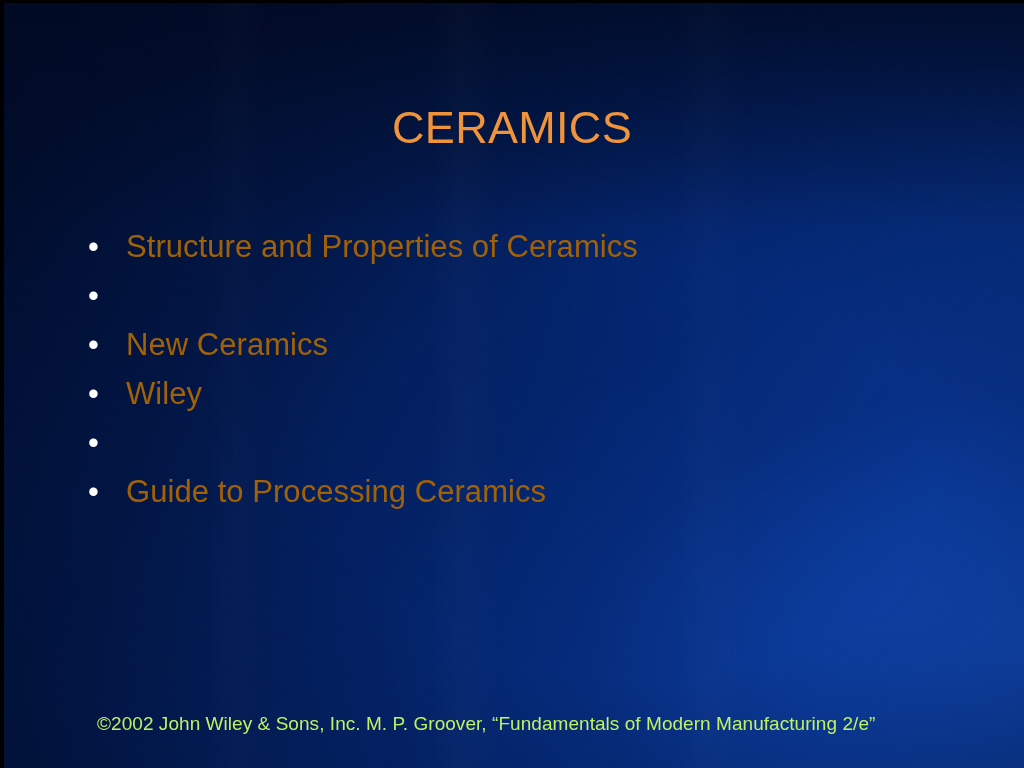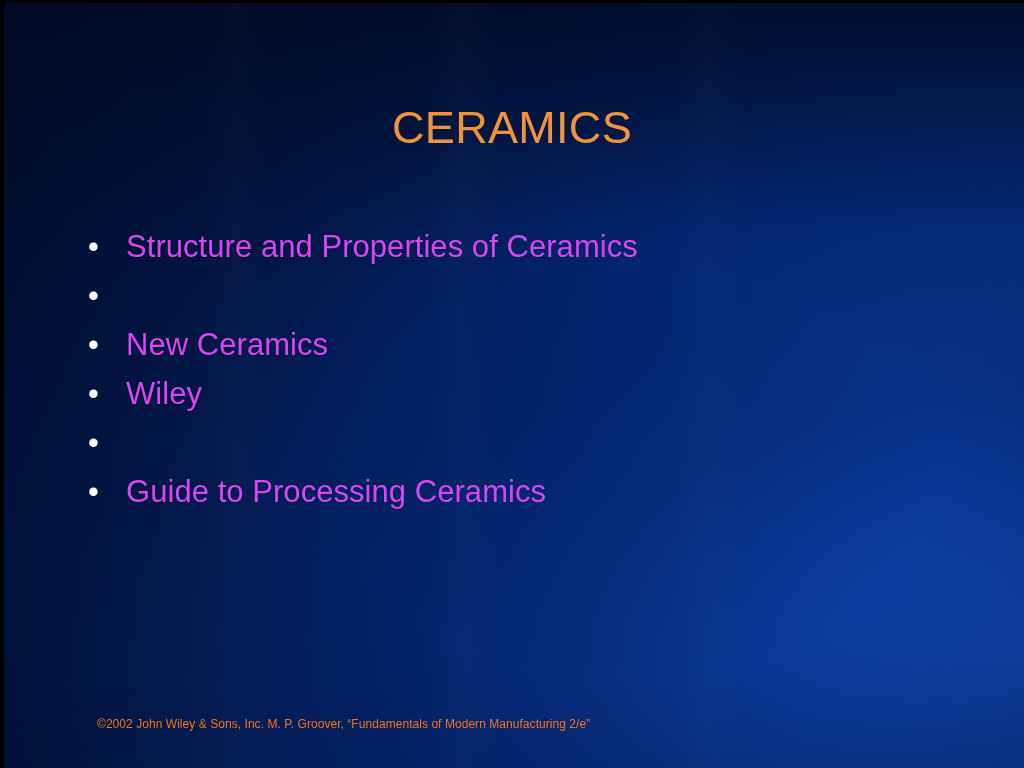--- a/index.html
+++ b/index.html
@@ -135,34 +135,34 @@
     width: 46px;
     flex: 0 0 46px;
     color: #ffffff;
     font-size: 31px;
     line-height: 36px;
     text-align: left;
     padding-left: 8px;
     box-sizing: border-box;
   }
   .bullet-text {
-    color: #d946ef;
+    color: #a16207;
     font-size: 31px;
     line-height: 36px;
     white-space: nowrap;
     letter-spacing: 0.05px;
   }
 
   
   #footer {
     position: absolute;
     left: 97px;
     top: 714px;
-    color: #f97316;
-    font-size: 12px;
+    color: #bef264;
+    font-size: 19px;
     line-height: 20px;
     white-space: nowrap;
     letter-spacing: 0.05px;
   }
 </style>
 </head>
 <body>
 
 <div id="slide">
 

